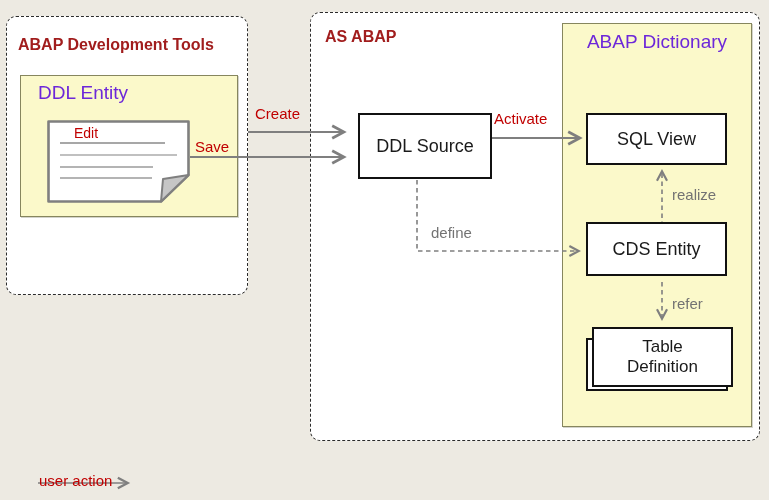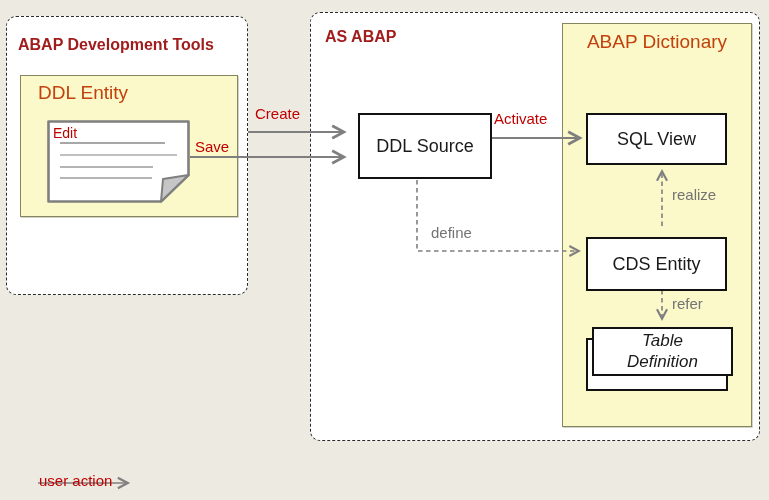--- a/index.html
+++ b/index.html
@@ -31,55 +31,55 @@
   }
   #adt-title{ left:18px; top:36px; }
   #asabap-title{ left:325px; top:28px; }
   .yellow-box{
     position:absolute; background:var(--yellow-fill,#FBF9CA);
     border:1px solid var(--yellow-border,#86865E); z-index:2; box-sizing:border-box;
     box-shadow:1px 1px 0 rgba(80,80,50,0.25);
   }
   #ddl-editor-box{ left:20px; top:75px; width:218px; height:142px; }
   #dictionary-box{ left:562px; top:23px; width:190px; height:404px; }
-  .yellow-title{ position:absolute; z-index:3; color:#c2410c; font-size:19px; white-space:nowrap; }
+  .yellow-title{ position:absolute; z-index:3; color:#6d28d9; font-size:19px; white-space:nowrap; }
   #ddl-editor-title{ left:38px; top:82px; }
   #dictionary-title{ left:562px; top:31px; width:190px; text-align:center; }
   .node{
     position:absolute; z-index:4; background:#fff;
     border:2.5px solid var(--node-border,#111); box-sizing:border-box;
     display:flex; align-items:center; justify-content:center;
     font-size:18px; color:#1a1a1a; text-align:center;
   }
   #node-ddl-source{ left:350px; top:113px; width:134px; height:66px;margin-left:8px; }
   #node-sql-view{ left:586px; top:113px; width:141px; height:52px; }
-  #node-cds-entity{ left:586px; top:237px; width:141px; height:54px; }
+  #node-cds-entity{ left:586px; top:222px; width:141px; height:54px; }
   #node-table-back{ left:586px; top:338px; width:142px; height:53px; z-index:4; }
-  #node-table-front{ left:592px; top:327px; width:141px; height:49px; z-index:5; font-size:17px; line-height:1.18;font-style:italic; }
+  #node-table-front{ left:592px; top:327px; width:141px; height:60px; z-index:5; font-size:17px; line-height:1.18; }
   #node-table-front .wrap{ width:92px; }
   #connector-layer{ position:absolute; left:0; top:0; z-index:3; }
   .conn{ stroke:var(--arrow-gray,#7F7F7F); fill:none; }
   .conn.solid{ stroke-width:2; }
   .conn.dashed{ stroke-width:1.6; stroke-dasharray:4.5,3.5; }
   .conn.legend{ stroke-width:1.7; }
   .ah{ stroke:var(--arrow-gray,#7F7F7F); fill:none; stroke-width:1.5; }
   .conn-label{
     position:absolute; z-index:6; font-size:15px; white-space:nowrap; color:#737373;
   }
   .conn-label.red{ color:var(--accent-red-label,#C00000); }
   #lbl-create{ left:255px; top:105px; }
   #lbl-save{ left:195px; top:138px; }
   #lbl-activate{ left:494px; top:110px; }
   #lbl-define{ left:431px; top:224px; }
   #lbl-realize{ left:672px; top:186px; }
   #lbl-refer{ left:672px; top:295px; }
   #lbl-user-action{ left:39px; top:472px; }
   #note-icon{ position:absolute; left:47px; top:120px; width:143px; height:83px; z-index:3; }
   #note-edit-label{
-    position:absolute; left:53px; top:125px; z-index:4; font-size:14px;
+    position:absolute; left:74px; top:125px; z-index:4; font-size:14px;
     color:var(--accent-red-label,#C00000); white-space:nowrap;
   }
 </style>
 </head>
 <body>
 
 <div id="stage">
 
   <div class="panel" id="panel-adt"></div>
   <div class="panel" id="panel-asabap"></div>

